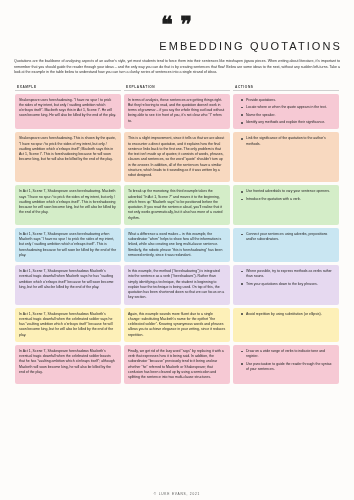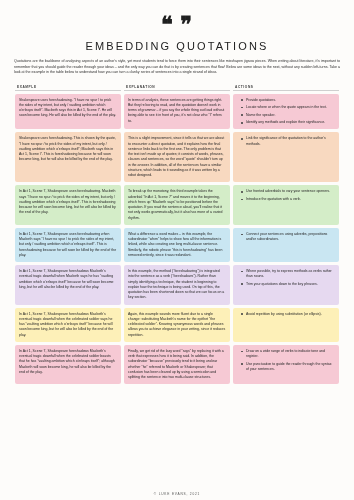--- a/index.html
+++ b/index.html
@@ -21,21 +21,21 @@
     font-family:"Liberation Serif", serif;
     font-size:22px;
     letter-spacing:1px;
     color:#1f1f1f;
     line-height:1;
     margin-top:4px;
     margin-bottom:2px;
     font-weight:700;
   }
   .title{
-    text-align:center;
+    text-align:right;
     font-size:11px;
     letter-spacing:2.1px;
     font-weight:400;
     color:#222;
     margin:4px 0 7px 0;
   }
   .intro{
     font-size:3.6px;
     line-height:1.55;
     text-align:justify;

